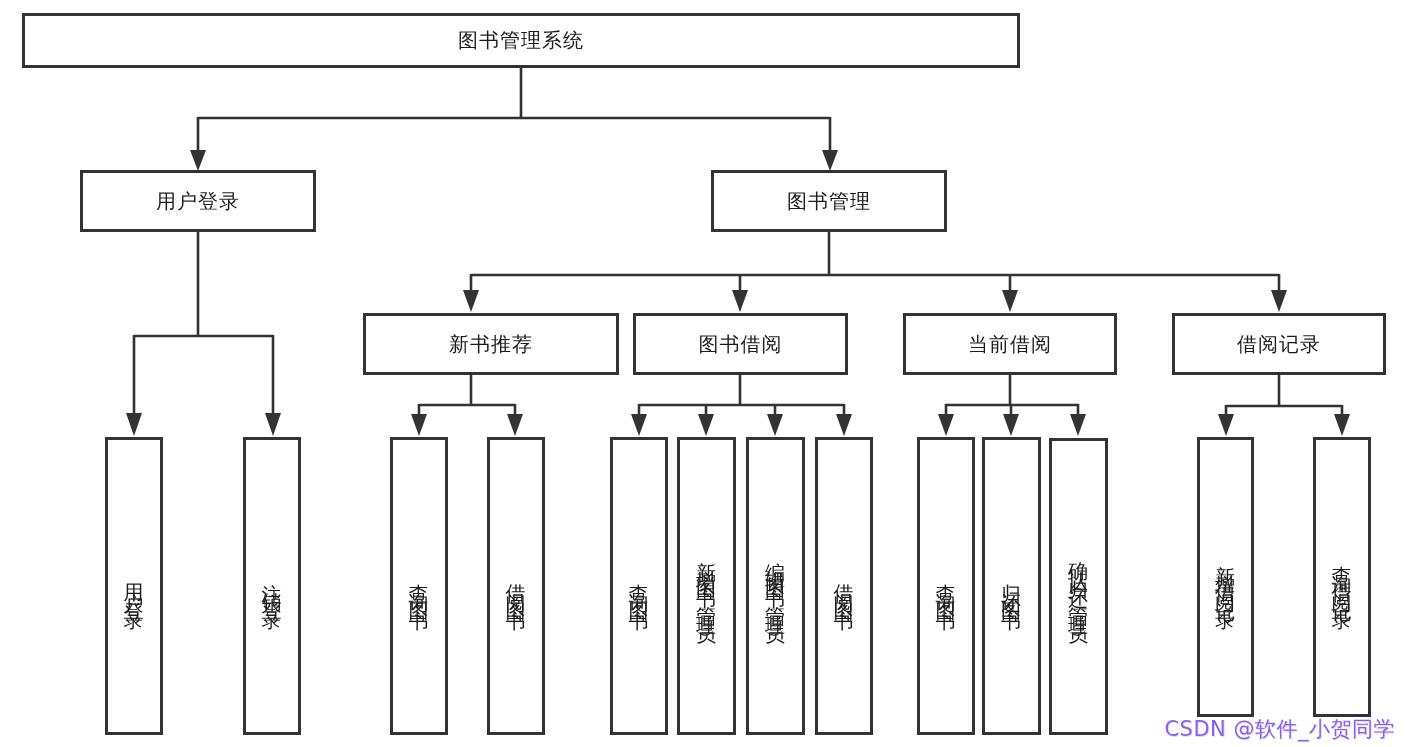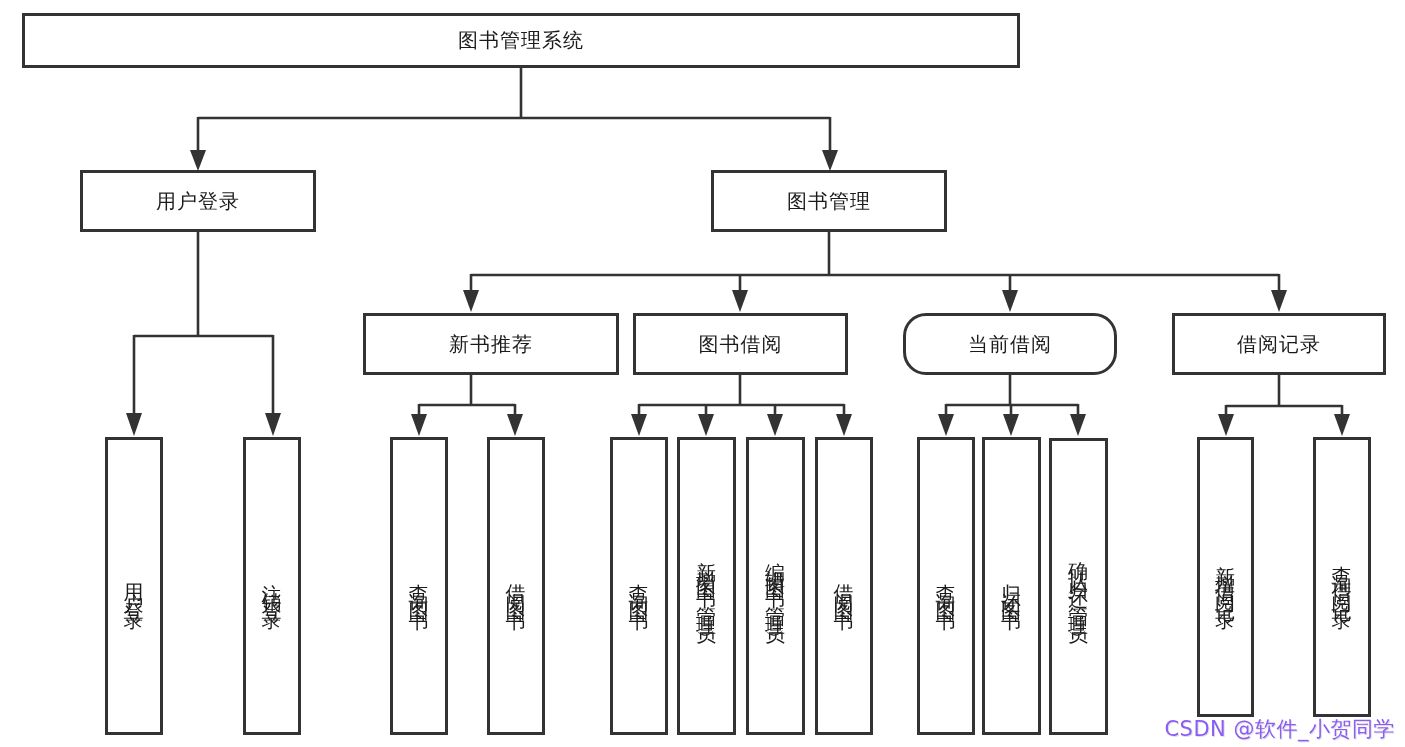--- a/index.html
+++ b/index.html
@@ -140,21 +140,21 @@
   <div class="box hbox" style="left:711px; top:170px; width:236px; height:62px;">
     <span>图书管理</span>
   </div>
 
   <div class="box hbox" style="left:363px; top:313px; width:256px; height:62px;">
     <span>新书推荐</span>
   </div>
   <div class="box hbox" style="left:633px; top:313px; width:215px; height:62px;">
     <span>图书借阅</span>
   </div>
-  <div class="box hbox" style="left:903px; top:313px; width:214px; height:62px;border-radius:23px;">
+  <div class="box hbox" style="left:903px; top:313px; width:214px; height:62px;">
     <span>当前借阅</span>
   </div>
   <div class="box hbox" style="left:1172px; top:313px; width:214px; height:62px;align-items:center;">
     <span>借阅记录</span>
   </div>
 
   <div class="box vbox" style="left:105px; top:437px; width:58px; height:298px;">
     <span>用户登录</span>
   </div>
   <div class="box vbox" style="left:243px; top:437px; width:58px; height:298px;">

